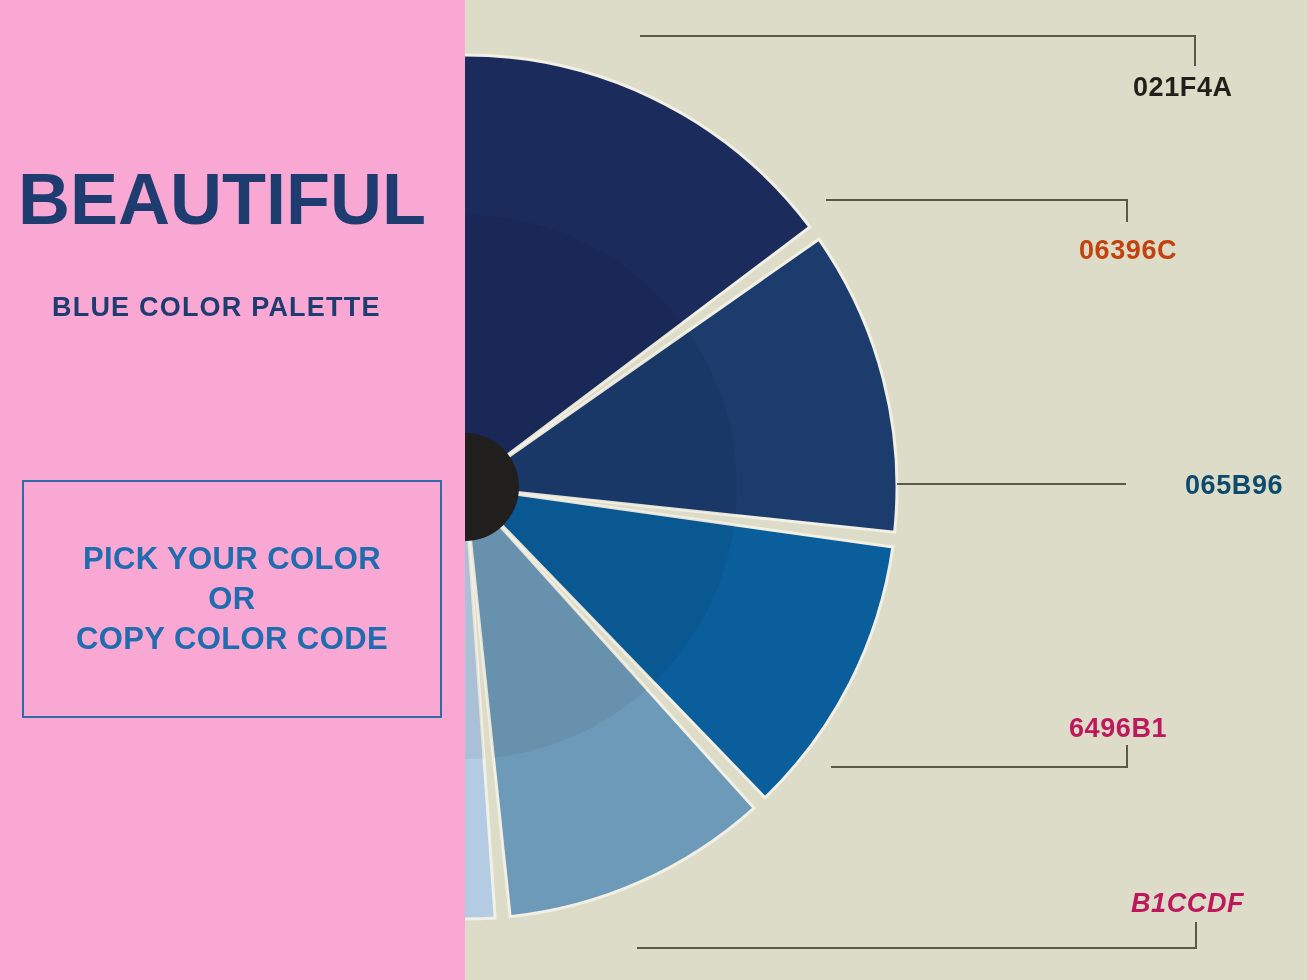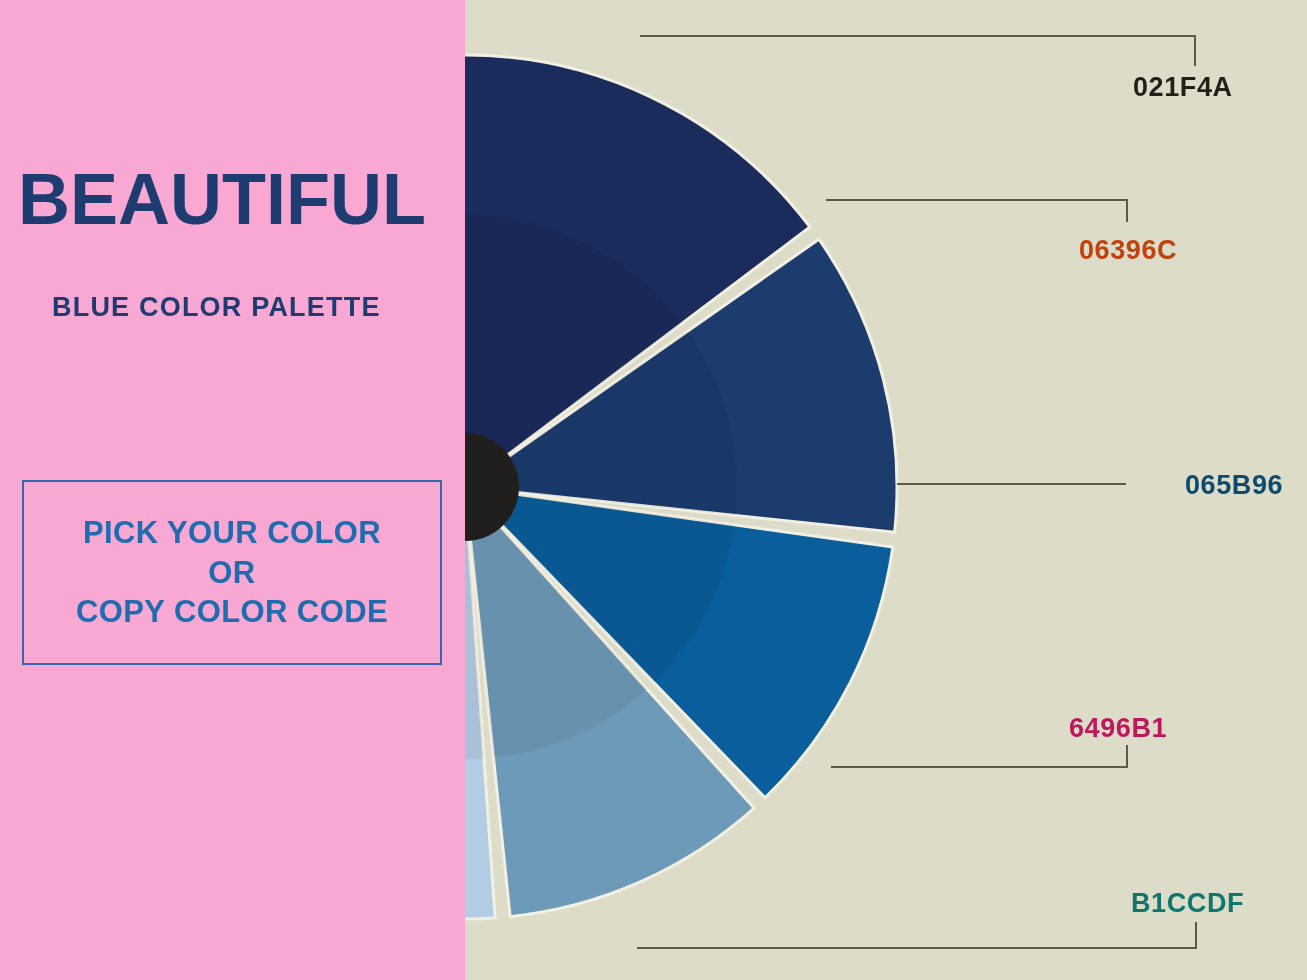--- a/index.html
+++ b/index.html
@@ -44,21 +44,21 @@
     font-weight: 700;
     letter-spacing: 1.2px;
     color: #1F3C70;
     white-space: nowrap;
   }
   #cta-box {
     position: absolute;
     left: 22px;
     top: 480px;
     width: 420px;
-    height: 185px;
+    height: 238px;
     border: 2px solid #2E6BA8;
     box-sizing: border-box;
     display: flex;
     flex-direction: column;
     align-items: center;
     justify-content: center;
   }
   .cta-line {
     font-size: 31px;
     font-weight: 700;
@@ -141,16 +141,16 @@
       <div class="cta-line" style="color: rgb(31, 108, 174);">OR</div>
       <div class="cta-line" style="color: rgb(31, 108, 174);">COPY COLOR CODE</div>
     </div>
   </div>
 
   <div id="labels-host">
       <div class="code-label" style="left: 1133px; top: 72px; color: rgb(35, 31, 24); text-align: center;">021F4A</div>
       <div class="code-label" style="left: 1079px; top: 235px; color: #c2410c;">06396C</div>
       <div class="code-label" style="left: 1137px; top: 470px; color: #0c4a6e; margin-left: 48px;">065B96</div>
       <div class="code-label" style="left: 1069px; top: 713px; color: #be185d;">6496B1</div>
-      <div class="code-label" style="left: 1131px; top: 888px; color: #0f766e;">B1CCDF</div>
+      <div class="code-label" style="left: 1131px; top: 888px; color: #be185d; font-style: italic;">B1CCDF</div>
     </div>
 
 </div>
 
 </body></html>

